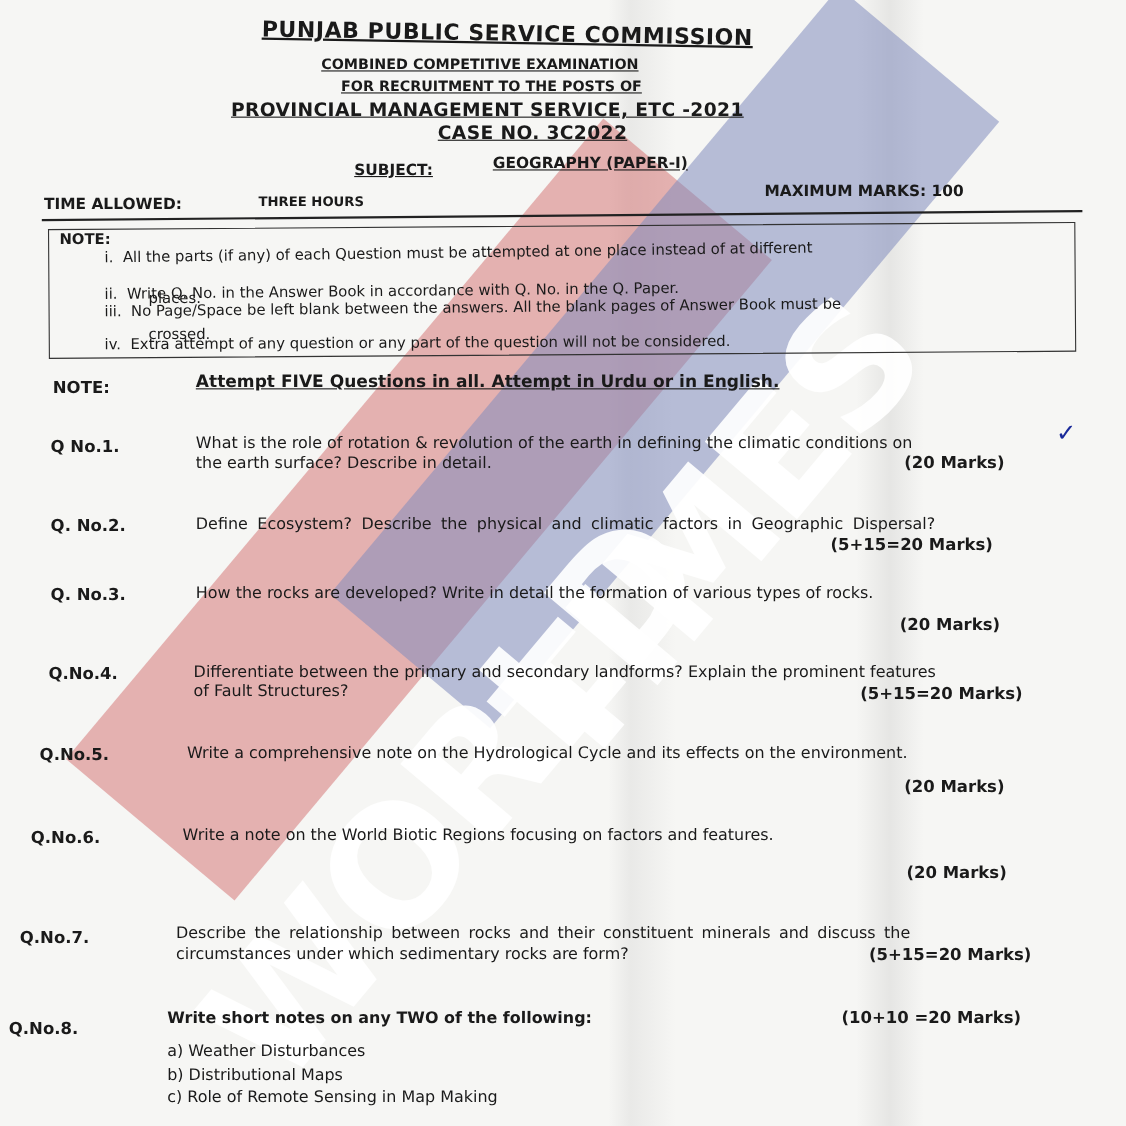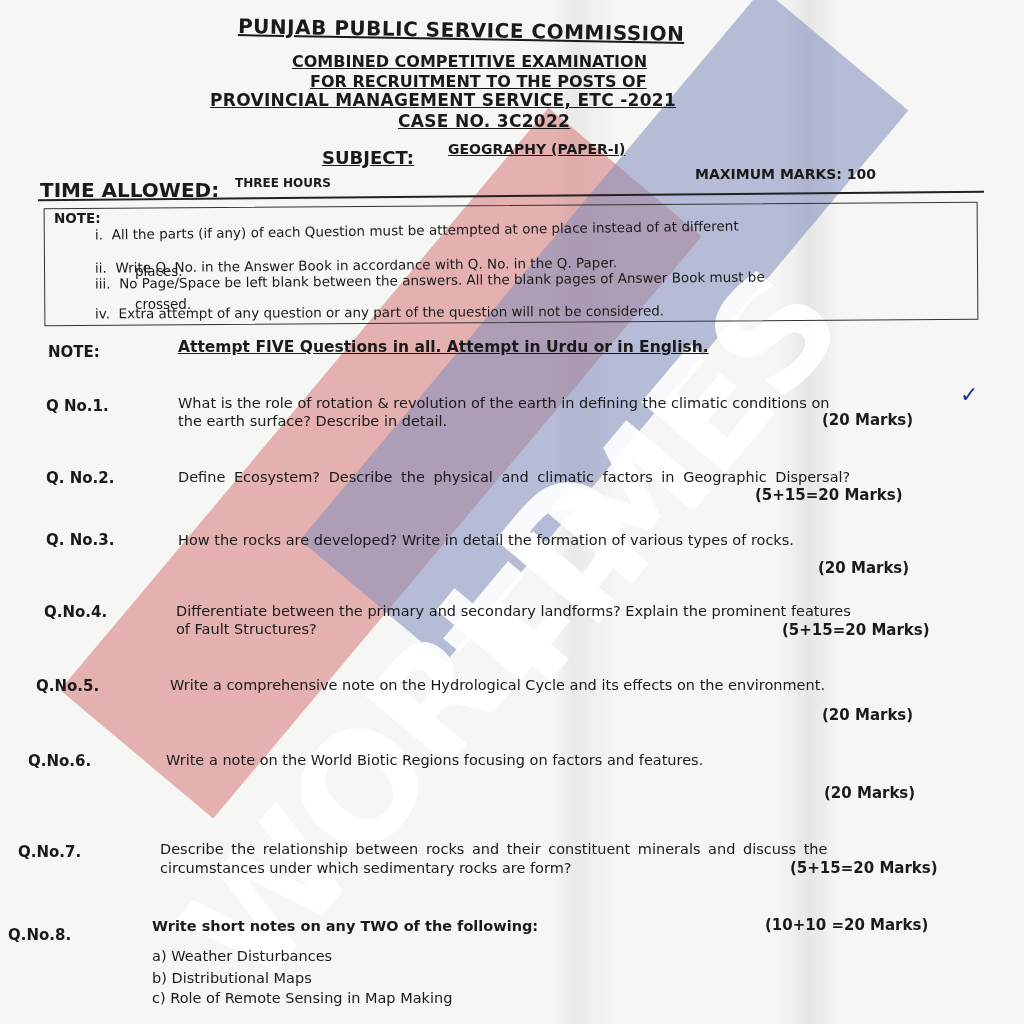--- a/index.html
+++ b/index.html
@@ -6,21 +6,21 @@
   body {
     width:1024px; height:1024px; overflow:hidden; position:relative;
     background:#f4f4f2;
     font-family:"DejaVu Sans", sans-serif; color:#1a1a1a;
   }
   .paper { position:absolute; inset:0; background:
     linear-gradient(90deg, rgba(0,0,0,0) 0%, rgba(0,0,0,0) 54%, rgba(120,120,120,0.10) 56%, rgba(0,0,0,0) 60%, rgba(0,0,0,0) 76%, rgba(120,120,120,0.13) 79%, rgba(0,0,0,0) 82%),
     #f6f6f4; }
   .abs { position:absolute; white-space:nowrap; }
   .h1 { font-weight:bold; font-size:20px; text-decoration:underline; letter-spacing:0.5px; transform:rotate(1deg); }
-  .h2 { font-weight:bold; font-size:16px; text-decoration:underline; }
+  .h2 { font-weight:bold; font-size:13px; text-decoration:underline; }
   .h3 { font-weight:bold; font-size:17px; text-decoration:underline; letter-spacing:0.3px; }
   .bold { font-weight:bold; }
   .rule { position:absolute; height:2px; background:#222; }
   .notebox { position:absolute; left:44px; top:205px; width:932px; height:116px; border:1.5px solid #333; border-top:1.5px solid #333; transform:rotate(-0.4deg); }
   .note-text { font-size:13.5px; }
   .q-label { font-weight:bold; font-size:15px; }
   .q-text { font-size:14.5px; }
   .marks { font-weight:bold; font-size:15px; }
   .wm-band-red { position:absolute; left:60px; top:690px; width:760px; height:200px; background:rgba(214,120,120,0.55); transform:rotate(-50deg); transform-origin:left top; }
   .wm-band-blue { position:absolute; left:300px; top:540px; width:720px; height:190px; background:rgba(130,140,190,0.55); transform:rotate(-50deg); transform-origin:left top; }
@@ -35,23 +35,23 @@
 <div class="wm-band-red"></div>
 <div class="wm-band-blue"></div>
 <div class="wm-text" style="left:150px; top:905px;">WORLD</div>
 <div class="wm-text" style="left:420px; top:620px;">TIMES</div>
 
 <div class="abs h1" style="left:238px; top:18px;">PUNJAB PUBLIC SERVICE COMMISSION</div>
 <div class="abs h2" style="left:292px; top:52px;">COMBINED COMPETITIVE EXAMINATION</div>
 <div class="abs h2" style="left:310px; top:72px;">FOR RECRUITMENT TO THE POSTS OF</div>
 <div class="abs h3" style="left:210px; top:90px;">PROVINCIAL MANAGEMENT SERVICE, ETC -2021</div>
 <div class="abs h3" style="left:398px; top:111px;">CASE NO. 3C2022</div>
-<div class="abs bold" style="left:322px; top:147px; font-size:18px; text-decoration:underline;">SUBJECT:</div>
+<div class="abs bold" style="left:322px; top:147px; font-size:14px; text-decoration:underline;">SUBJECT:</div>
 <div class="abs bold" style="left:448px; top:141px; font-size:14px; text-decoration:underline;">GEOGRAPHY (PAPER-I)</div>
-<div class="abs bold" style="left:40px; top:178px; font-size:20px;">TIME ALLOWED:</div>
+<div class="abs bold" style="left:40px; top:178px; font-size:14px;">TIME ALLOWED:</div>
 <div class="abs bold" style="left:235px; top:176px; font-size:12px;">THREE HOURS</div>
 <div class="abs bold" style="left:695px; top:166px; font-size:14px;">MAXIMUM MARKS: 100</div>
 <div class="rule" style="left:38px; top:195px; width:946px; transform:rotate(-0.5deg);"></div>
 
 <div class="notebox"></div>
 <div class="abs bold note-text" style="left:54px; top:210px;">NOTE:</div>
 <div class="abs note-text" style="left:95px; top:222px; transform:rotate(-0.8deg);">
   <span>i.</span>&nbsp;&nbsp;<span>All the parts (if any) of each Question must be attempted at one place instead of at different</span>
 </div>
 <div class="abs note-text" style="left:135px; top:246px;margin-top:17px;">places.</div>

